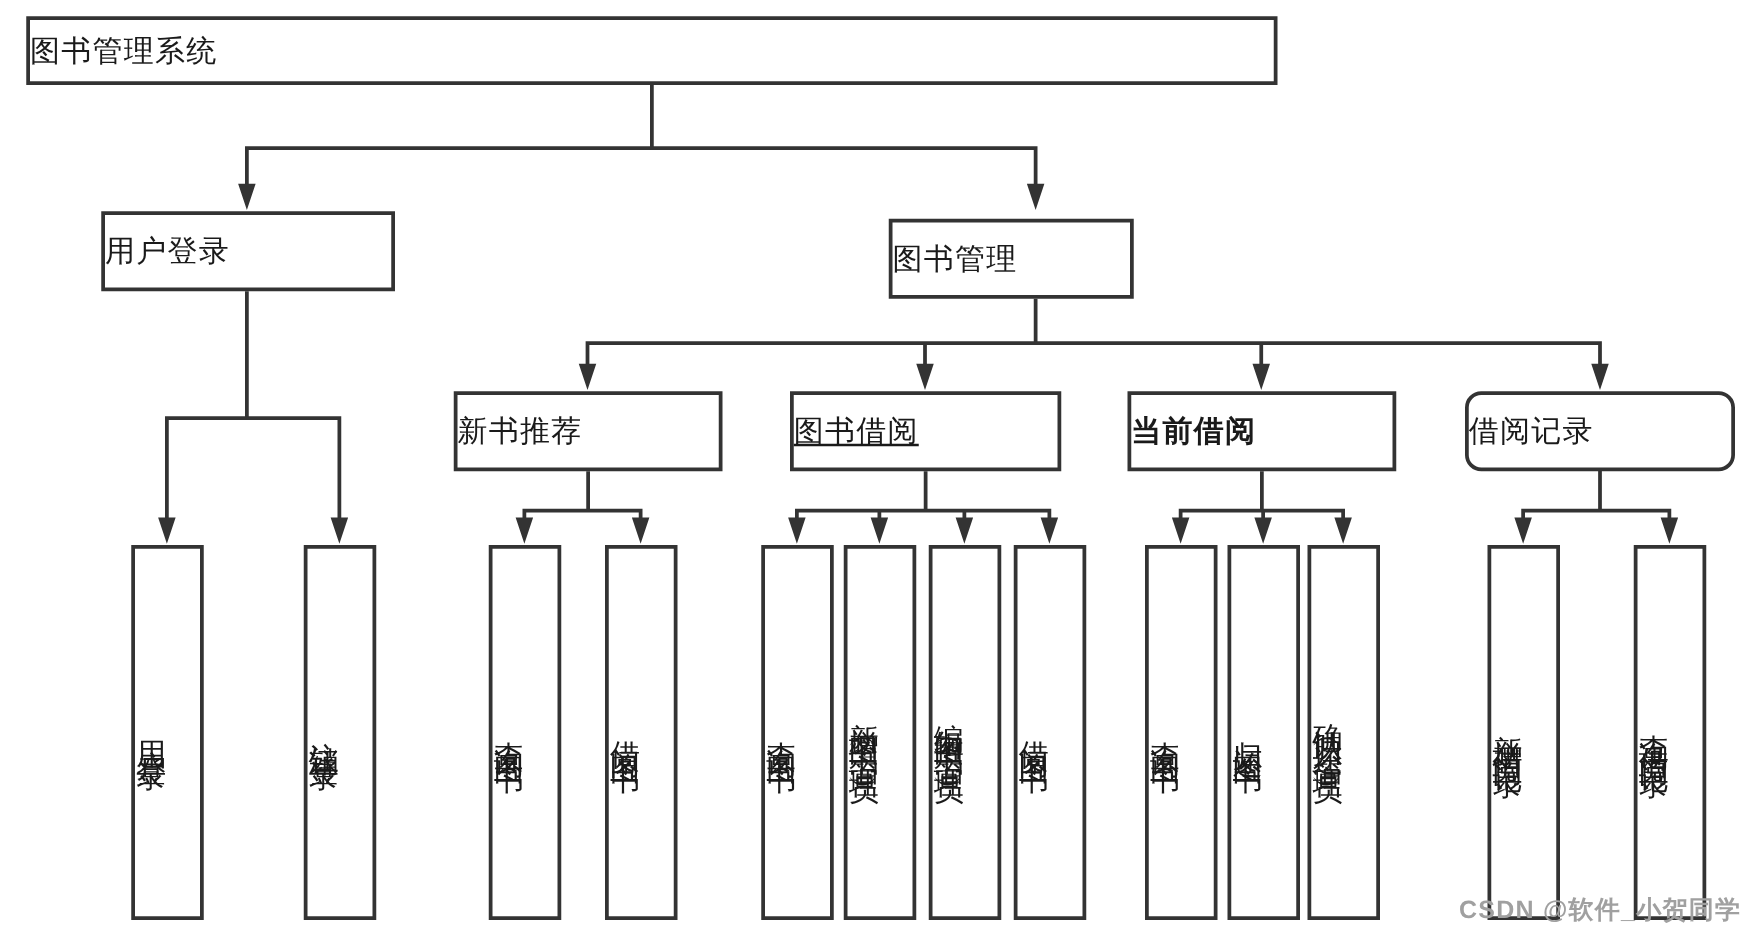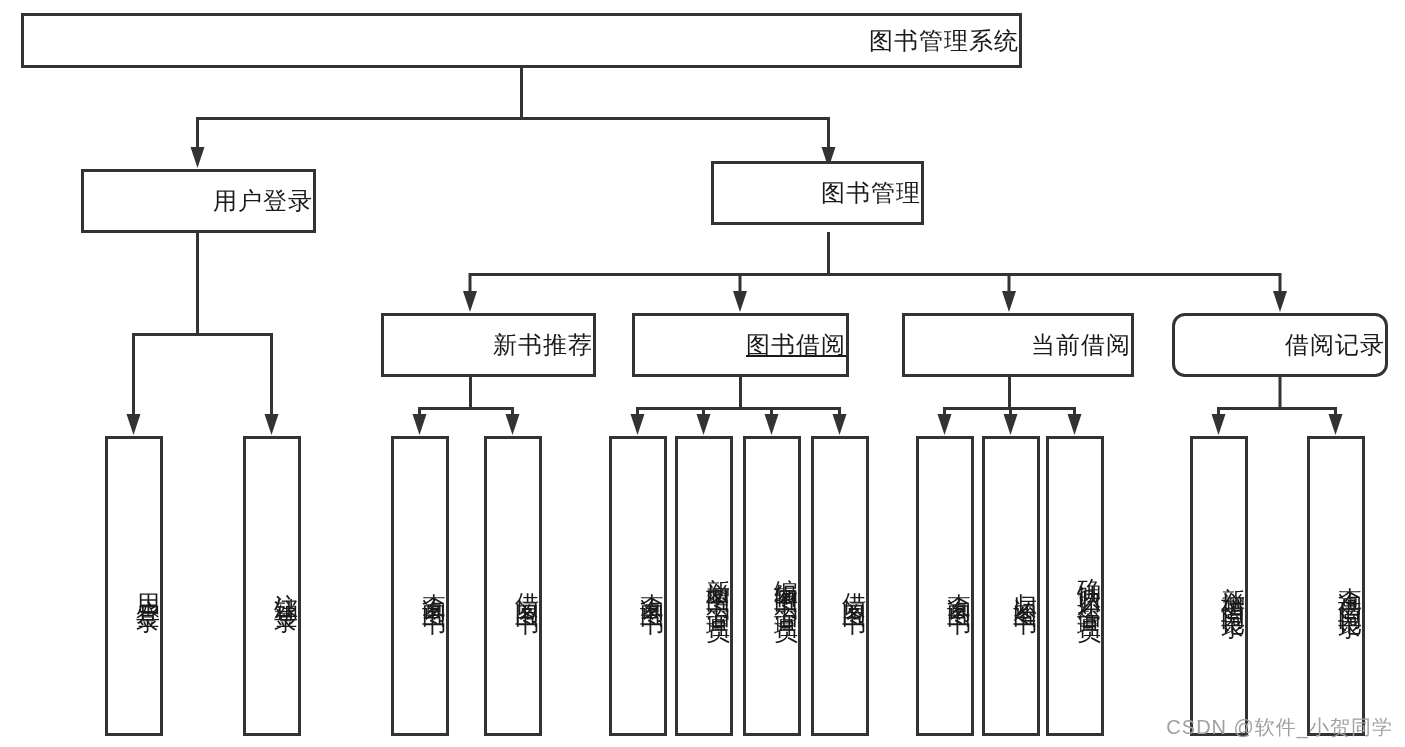--- a/index.html
+++ b/index.html
@@ -21,21 +21,21 @@
   svg.wires{position:absolute;left:0;top:0;width:1405px;height:747px;}
   svg.wires path.ln{stroke:var(--line);stroke-width:3;fill:none;}
   svg.wires path.tri{fill:var(--line);stroke:none;}
   .box{
     position:absolute;
     box-sizing:border-box;
     border:3px solid var(--line);
     background:var(--bg);
     display:flex;
     align-items:center;
-    justify-content:flex-end;
+    justify-content:flex-start;
     font-size:24px;
     letter-spacing:1px;
     color:var(--text);
     text-align:center;
   }
   .leaf{
     top:436px;
     width:58px;
     height:300px;
   }
@@ -47,20 +47,21 @@
     line-height:1;
     white-space:nowrap;
   }
   .watermark{
     position:absolute;
     right:12px;
     bottom:6px;
     font-size:20px;
     letter-spacing:1px;
     color:var(--watermark);
+    font-weight:bold;
   }
 </style>
 </head>
 <body>
 
 <div class="canvas">
 
   <svg class="wires" viewBox="0 0 1405 747" aria-hidden="true">
 
     <path class="ln" d="M521.5 68 V118.5 M196 118.5 H830 M197.5 118.5 V148 M828.5 118.5 V148"></path>
@@ -96,31 +97,31 @@
       M1328.5 414 H1342.5 L1335.5 435 Z"></path>
   </svg>
 
   <div class="box" style="left:21px;top:13px;width:1001px;height:55px;">
     <span>图书管理系统</span>
   </div>
 
   <div class="box" style="left:81px;top:169px;width:235px;height:64px;">
     <span>用户登录</span>
   </div>
-  <div class="box" style="left:711px;top:161px;width:213px;height:64px;">
+  <div class="box" style="left:711px;top:175px;width:196px;height:64px;">
     <span>图书管理</span>
   </div>
 
-  <div class="box" style="left:381px;top:313px;width:215px;height:64px;">
+  <div class="box" style="left:363px;top:313px;width:215px;height:64px;">
     <span>新书推荐</span>
   </div>
   <div class="box" style="left:632px;top:313px;width:217px;height:64px;text-decoration:underline;">
     <span>图书借阅</span>
   </div>
-  <div class="box" style="left:902px;top:313px;width:232px;height:64px;">
+  <div class="box" style="left:902px;top:313px;width:215px;height:64px;font-weight:bold;">
     <span>当前借阅</span>
   </div>
   <div class="box" style="left:1172px;top:313px;width:216px;height:64px;border-radius:13px;">
     <span>借阅记录</span>
   </div>
 
   <div class="box leaf" style="left:105px;">
     <span class="vtext">用户登录</span>
   </div>
   <div class="box leaf" style="left:243px;">

